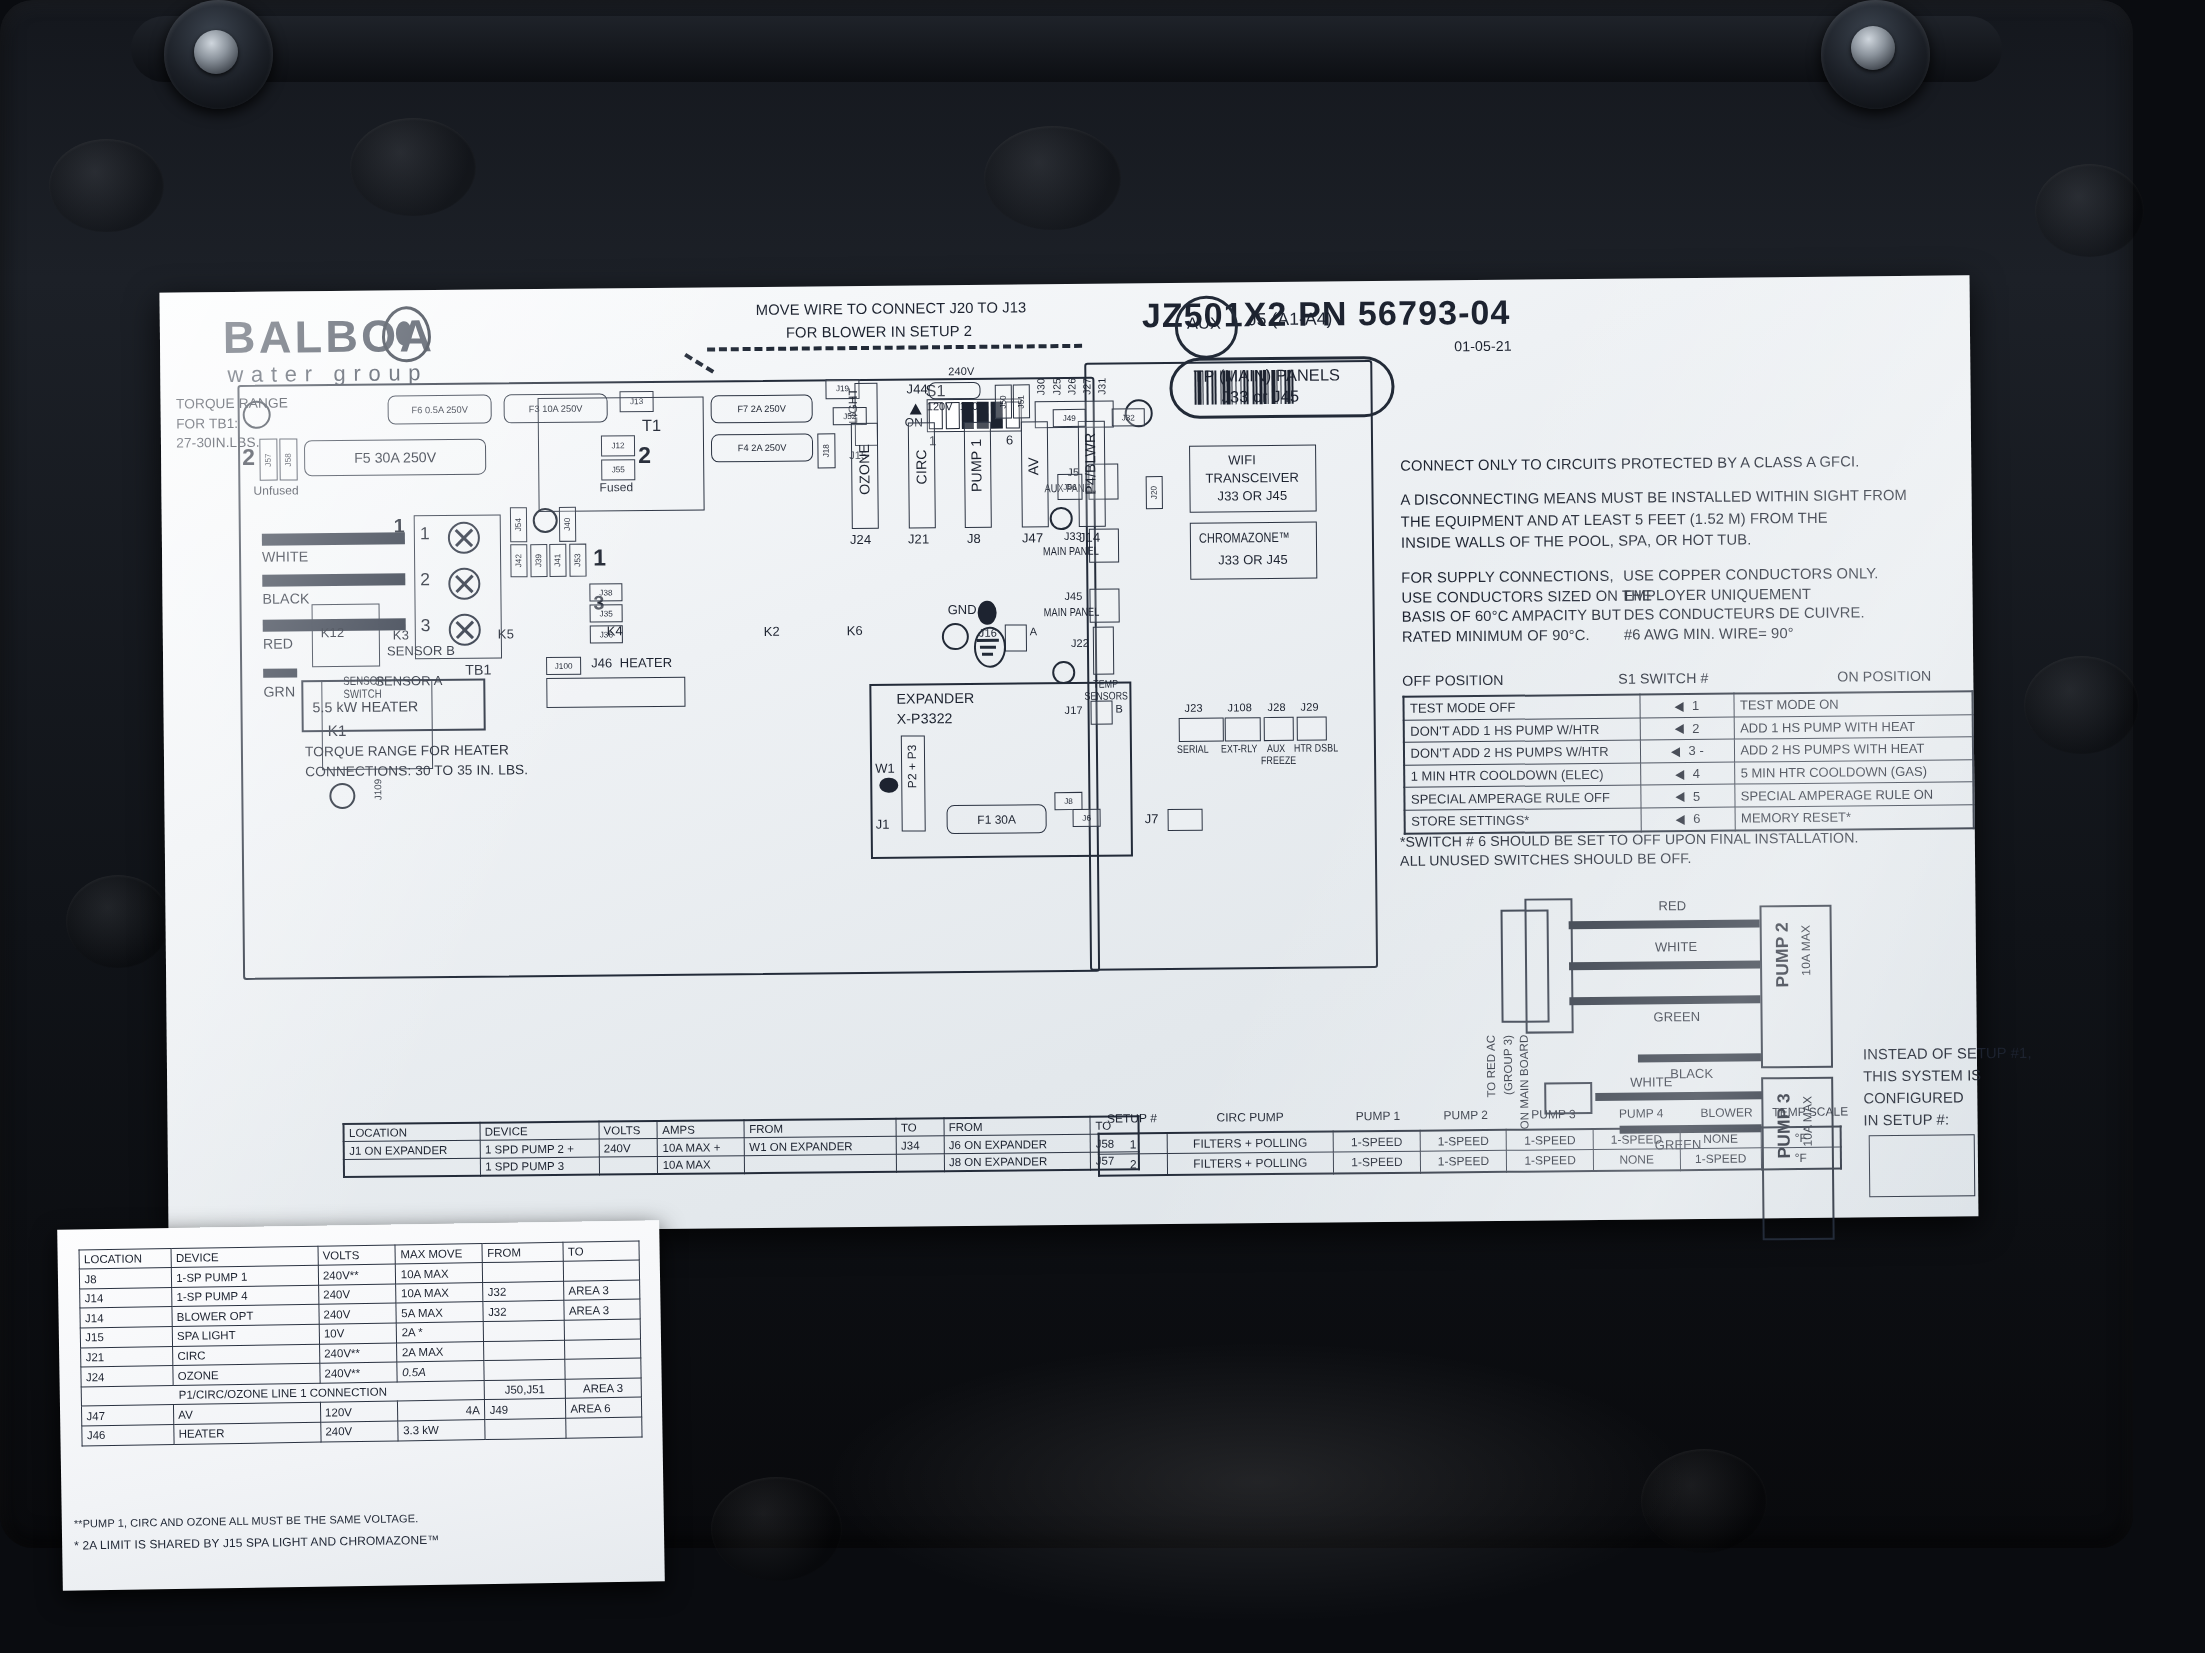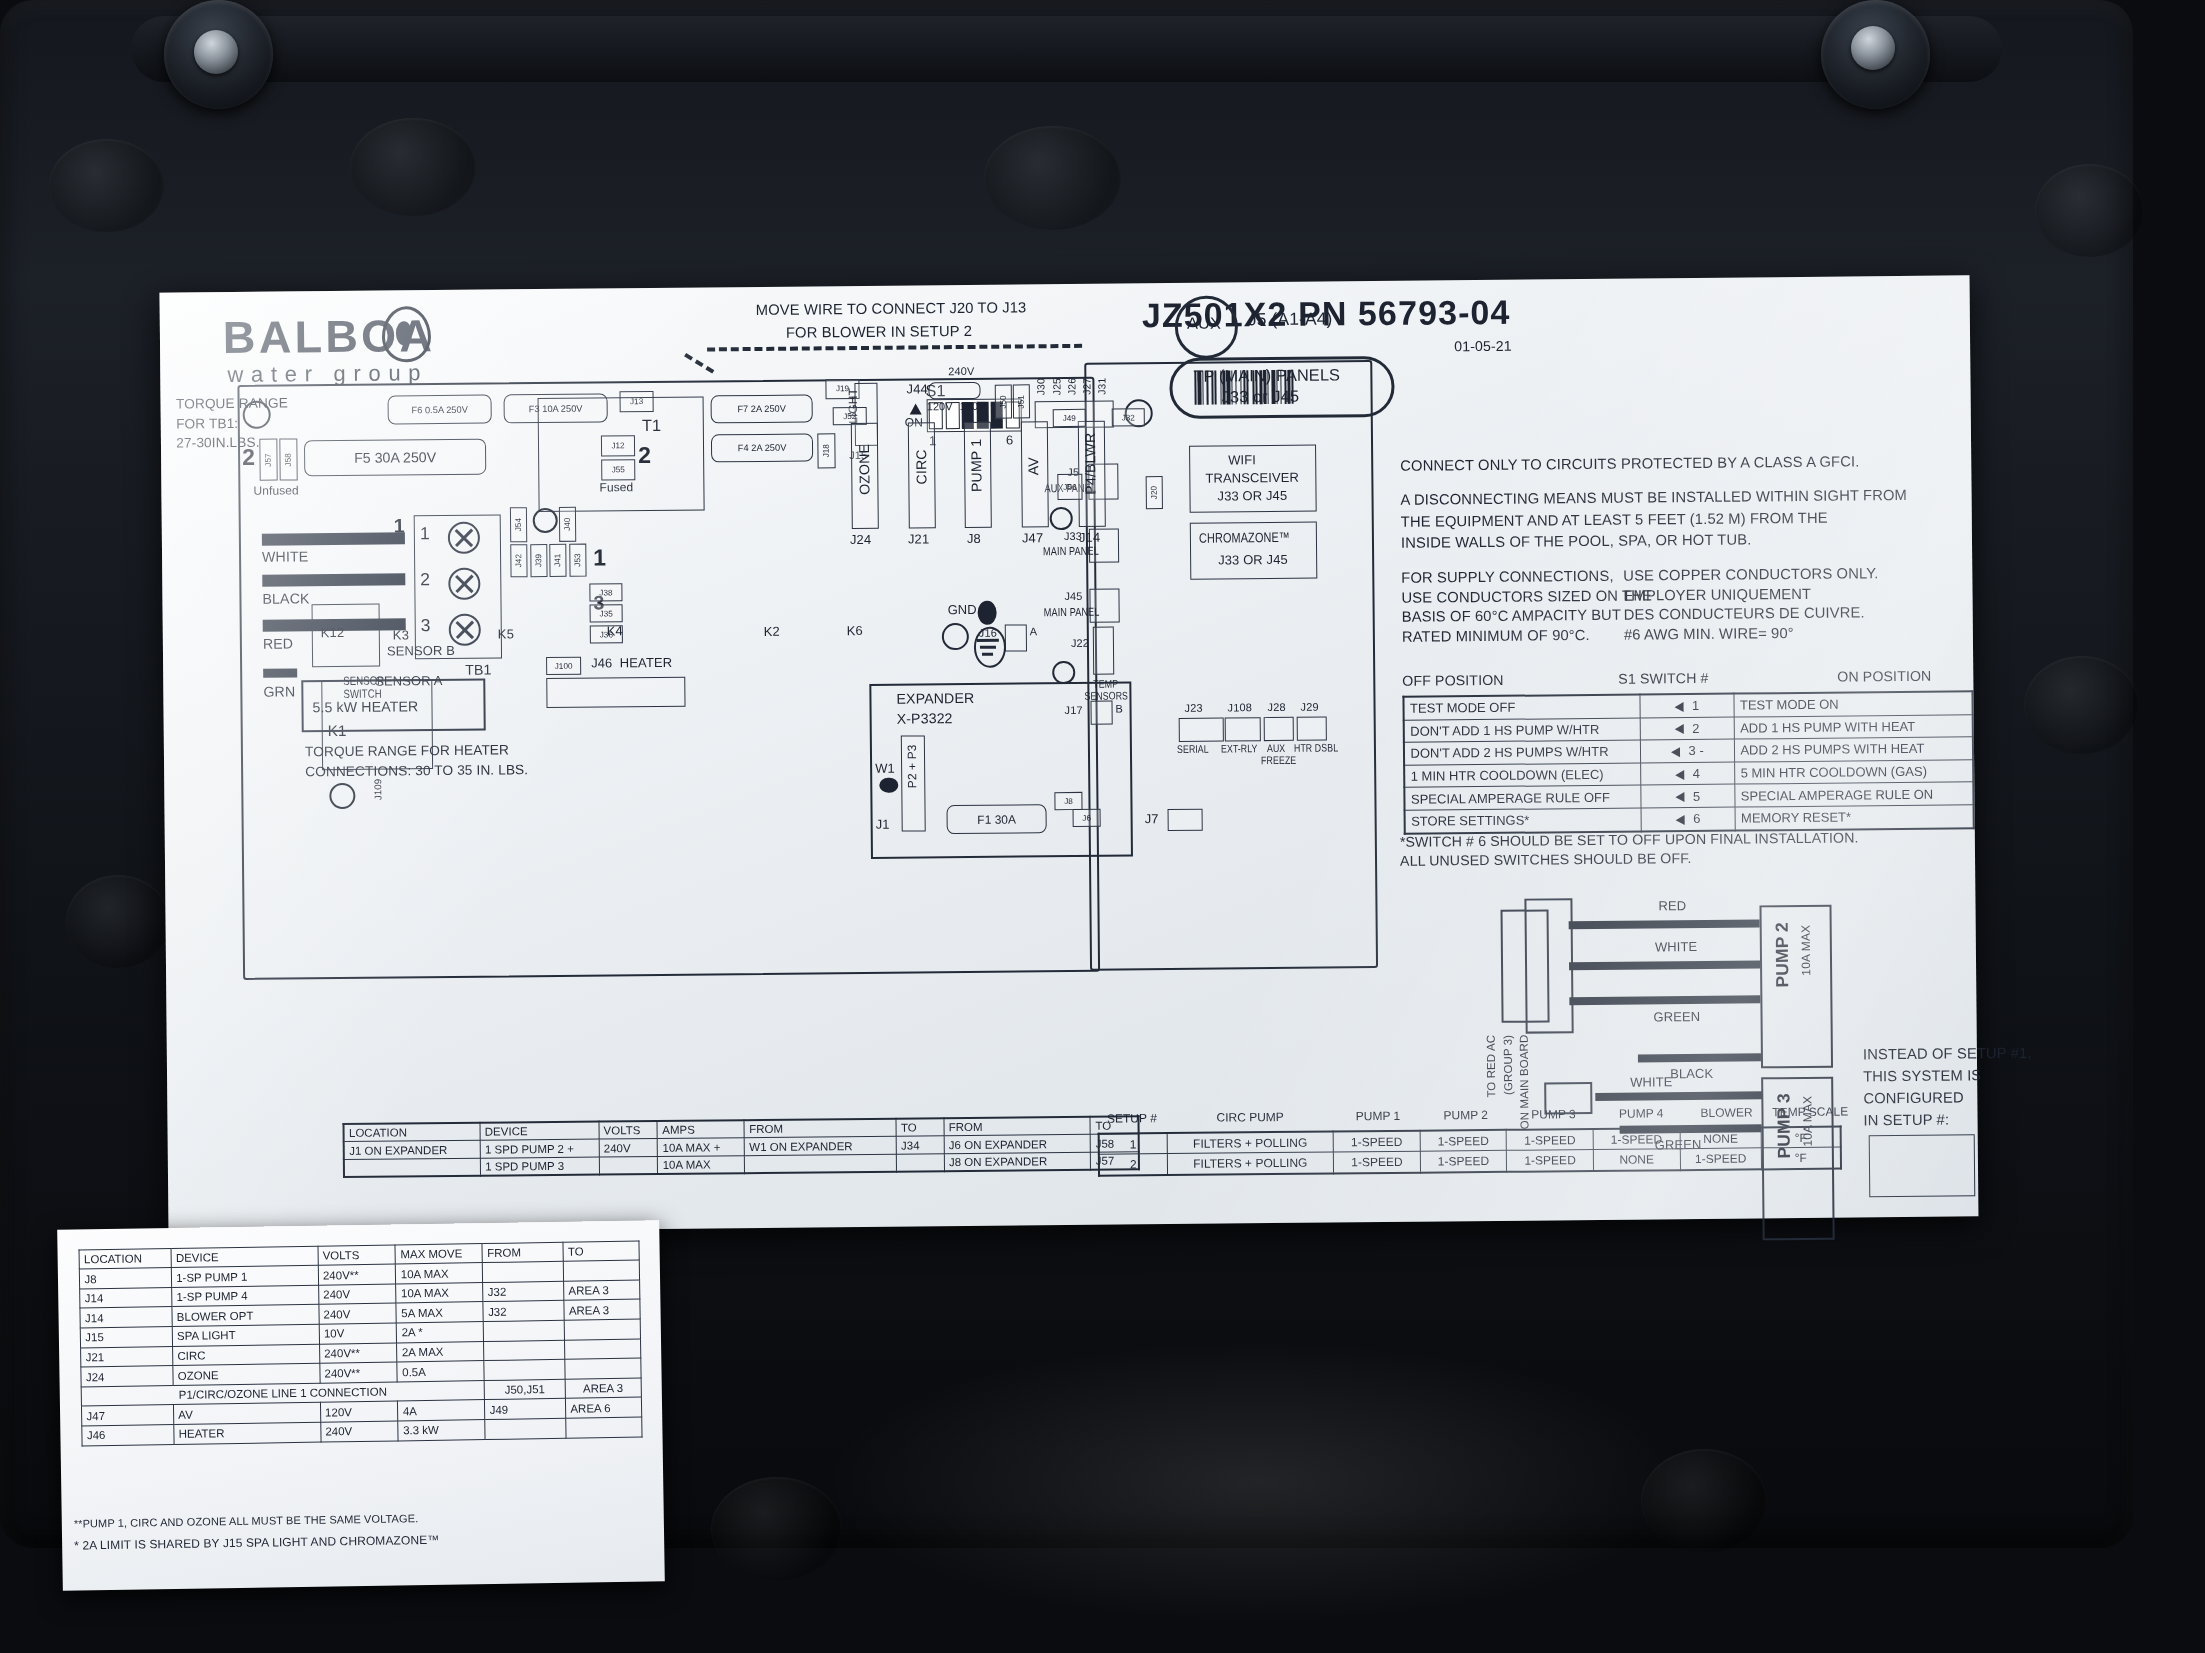--- a/index.html
+++ b/index.html
@@ -615,34 +615,34 @@
           <td style="text-align: left; padding: 3.3px 4.4px; font-size: 11.5px;">CIRC</td>
           <td style="text-align: left; padding: 3.3px 4.4px; font-size: 11.5px;">240V**</td>
           <td style="text-align: left; padding: 3.3px 4.4px; font-size: 11.5px;">2A MAX</td>
           <td style="text-align: left; padding: 3.3px 4.4px; font-size: 11.5px;"></td>
           <td style="text-align: left; padding: 3.3px 4.4px; font-size: 11.5px;"></td>
         </tr>
         <tr>
           <td style="text-align: left; padding: 3.3px 4.4px; font-size: 11.5px;">J24</td>
           <td style="text-align: left; padding: 3.3px 4.4px; font-size: 11.5px;">OZONE</td>
           <td style="text-align: left; padding: 3.3px 4.4px; font-size: 11.5px;">240V**</td>
-          <td style="text-align: left; padding: 3.3px 4.4px; font-size: 11.5px;">0.5A</td>
+          <td style="text-align: left; padding: 3.3px 4.4px; font-size: 11.5px; font-style: italic;">0.5A</td>
           <td style="text-align: left; padding: 3.3px 4.4px; font-size: 11.5px;"></td>
           <td style="text-align: left; padding: 3.3px 4.4px; font-size: 11.5px;"></td>
         </tr>
         <tr>
           <td colspan="4" style="text-align: center; padding: 3.3px 4.4px; font-size: 11.5px;">P1/CIRC/OZONE LINE 1 CONNECTION</td>
           <td style="padding: 3.3px 4.4px; font-size: 11.5px;">J50,J51</td>
           <td style="padding: 3.3px 4.4px; font-size: 11.5px;">AREA 3</td>
         </tr>
         <tr>
           <td style="text-align: left; padding: 3.3px 4.4px; font-size: 11.5px;">J47</td>
           <td style="text-align: left; padding: 3.3px 4.4px; font-size: 11.5px;">AV</td>
           <td style="text-align: left; padding: 3.3px 4.4px; font-size: 11.5px;">120V</td>
-          <td style="text-align: left; padding: 3.3px 4.4px; font-size: 11.5px;">4A</td>
+          <td style="text-align: right; padding: 3.3px 4.4px; font-size: 11.5px;">4A</td>
           <td style="text-align: left; padding: 3.3px 4.4px; font-size: 11.5px;">J49</td>
           <td style="text-align: left; padding: 3.3px 4.4px; font-size: 11.5px;">AREA 6</td>
         </tr>
         <tr>
           <td style="text-align: left; padding: 3.3px 4.4px; font-size: 11.5px;">J46</td>
           <td style="text-align: left; padding: 3.3px 4.4px; font-size: 11.5px;">HEATER</td>
           <td style="text-align: left; padding: 3.3px 4.4px; font-size: 11.5px;">240V</td>
           <td style="text-align: left; padding: 3.3px 4.4px; font-size: 11.5px;">3.3 kW</td>
           <td style="text-align: left; padding: 3.3px 4.4px; font-size: 11.5px;"></td>
           <td style="text-align: left; padding: 3.3px 4.4px; font-size: 11.5px;"></td>

